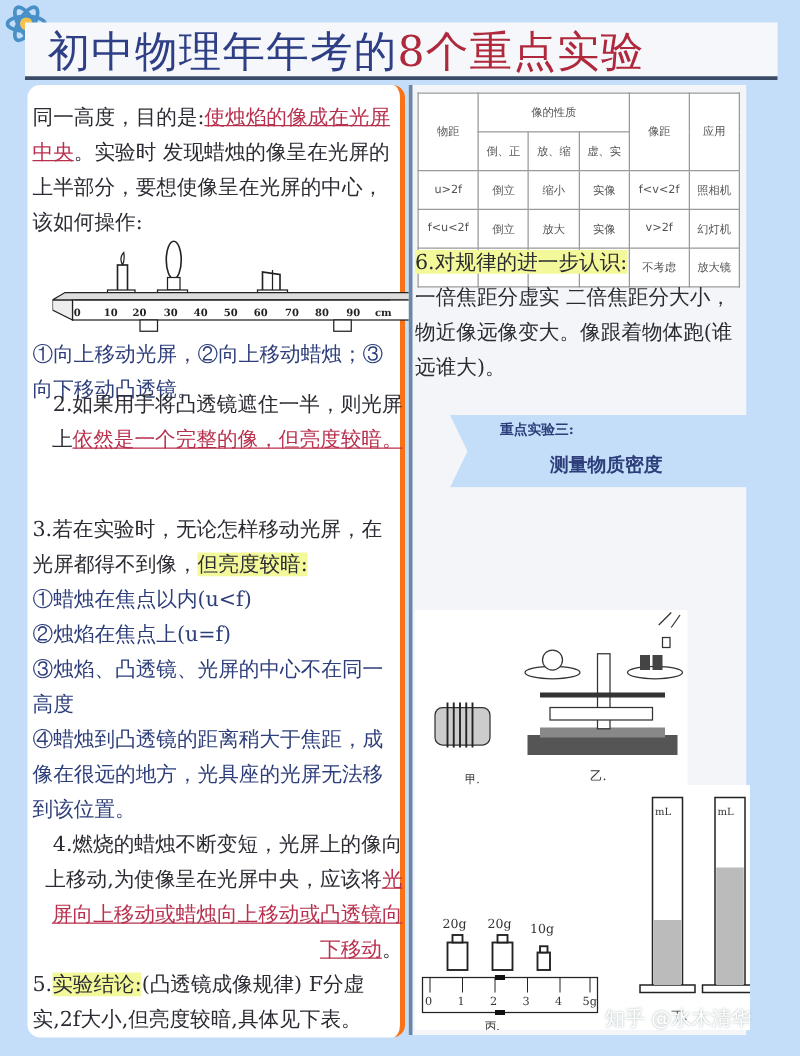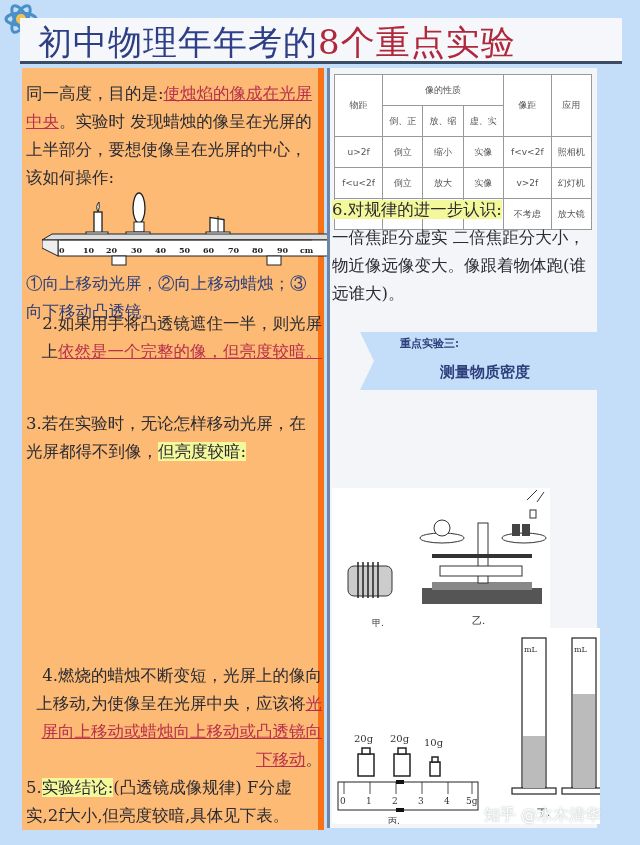--- a/index.html
+++ b/index.html
@@ -1,21 +1,21 @@
 <!DOCTYPE html>
 <html><head>
 <meta charset="utf-8">
 <style>
   * { margin:0; padding:0; box-sizing:border-box; }
   body { width:640px; height:845px; background:#c4defa; font-family:"DejaVu Serif","Liberation Serif",serif; position:relative; overflow:hidden; }
   .logo { position:absolute; left:4px; top:2px; width:34px; height:34px; }
   .title-bar { position:absolute; left:20px; top:18px; width:602px; height:46px; background:#f5f7fa; border-bottom:3px solid #3b4d66; }
   .title { position:absolute; left:38px; top:20px; font-size:34px; line-height:44px; letter-spacing:1px; color:#2f3f86; font-family:"DejaVu Serif",serif; }
   .title .red { color:#b0283c; }
-  .left-panel { position:absolute; left:22px; top:68px; width:302px; height:762px; background:#fdba74; border-right:6px solid #f97316; }
+  .left-panel { position:absolute; left:22px; top:68px; width:302px; height:762px; background:#ffffff; border-right:4px solid #f97316;border-radius:10px; }
   .right-panel { position:absolute; left:327px; top:68px; width:270px; height:760px; background:#f3f5f8; border-left:3px solid #6c86a8; }
   .txt { font-size:16.5px; line-height:28px; color:#2b2b33; }
   .txt .red-u { color:#b8304d; text-decoration:underline; text-decoration-color:#b8304d; }
   .txt .blue { color:#2d3e7a; }
   .txt .hl { background:#f3f89a; }
   .p { position:absolute; left:4px; width:296px; }
   table.lens { position:absolute; left:4px; top:6px; width:258px; border-collapse:collapse; background:#fff; font-family:"DejaVu Sans",sans-serif; font-size:9px; color:#555; }
   table.lens td { border:1px solid #999; text-align:center; height:31px; padding:0 1px; }
   .banner { position:absolute; left:30px; top:264px; width:240px; height:58px; background:#c4defa; clip-path:polygon(0 0,100% 0,100% 100%,0 100%,14px 50%); }
   .banner-l1 { position:absolute; left:70px; top:268px; font-size:11px; font-weight:bold; color:#2d3e7a; }
@@ -80,20 +80,26 @@
 
   <div class="p txt blue" style="top:202px;">
     <span class="blue">①向上移动光屏，②向上移动蜡烛；③向下移动凸透镜。</span>
   </div>
   <div class="p txt" style="top:242px;text-align:right;">
     <span>2.如果用手将凸透镜遮住一半，则光屏上</span><span class="red-u">依然是一个完整的像，但亮度较暗。</span>
   </div>
   <div class="p txt" style="top:342px;">
     <span>3.若在实验时，无论怎样移动光屏，在光屏都得不到像，</span><span class="hl">但亮度较暗:</span>
   </div>
+  <div class="p txt" style="top:398px;">
+    <div class="blue">①蜡烛在焦点以内(u&lt;f)</div>
+    <div class="blue">②烛焰在焦点上(u=f)</div>
+    <div class="blue">③烛焰、凸透镜、光屏的中心不在同一高度</div>
+    <div class="blue">④蜡烛到凸透镜的距离稍大于焦距，成像在很远的地方，光具座的光屏无法移到该位置。</div>
+  </div>
   <div class="p txt" style="top:594px;text-align:right;">
     <span>4.燃烧的蜡烛不断变短，光屏上的像向上移动,为使像呈在光屏中央，应该将</span><span class="red-u">光屏向上移动或蜡烛向上移动或凸透镜向下移动</span><span>。</span>
   </div>
   <div class="p txt" style="top:706px;">
     <span>5.</span><span class="hl">实验结论:</span><span>(凸透镜成像规律) F分虚实,2f大小,但亮度较暗,具体见下表。</span>
   </div>
 </div>
 
 <div class="right-panel">
   <table class="lens">

